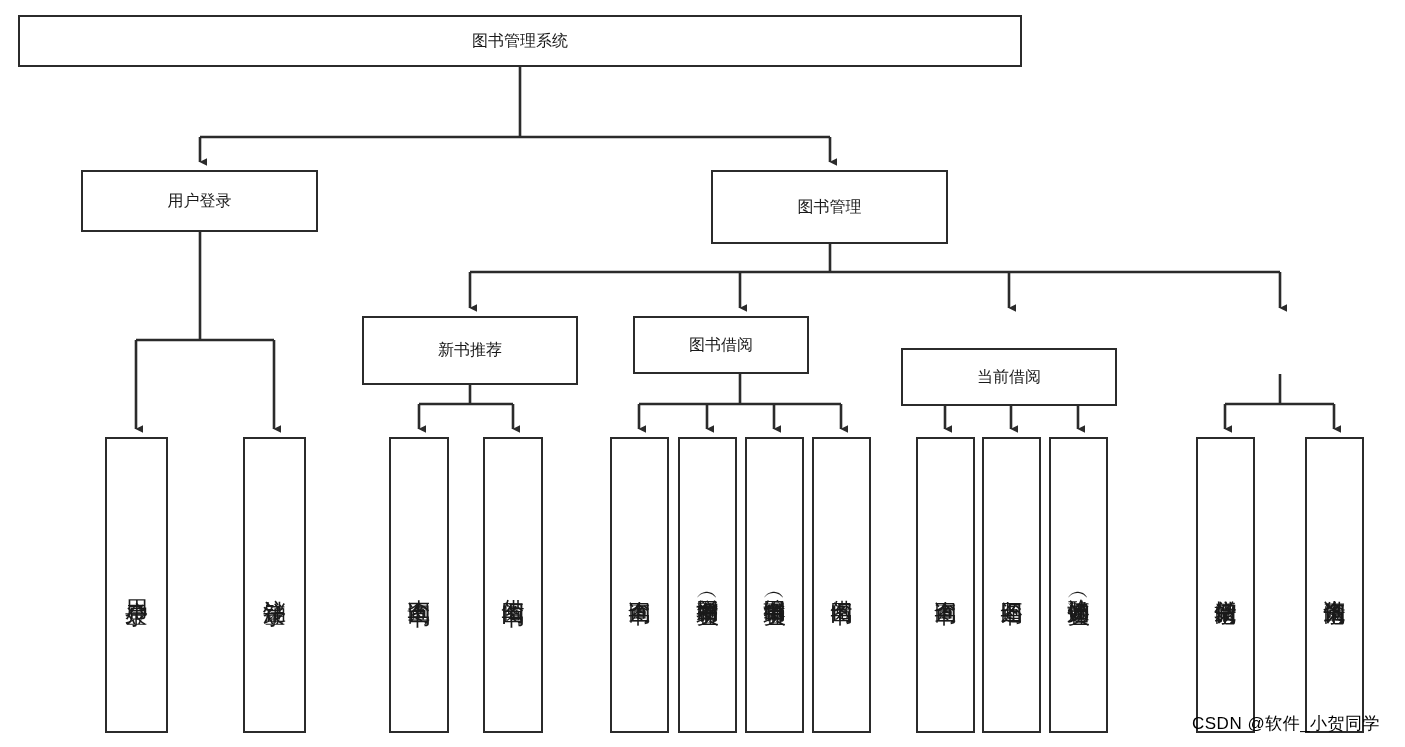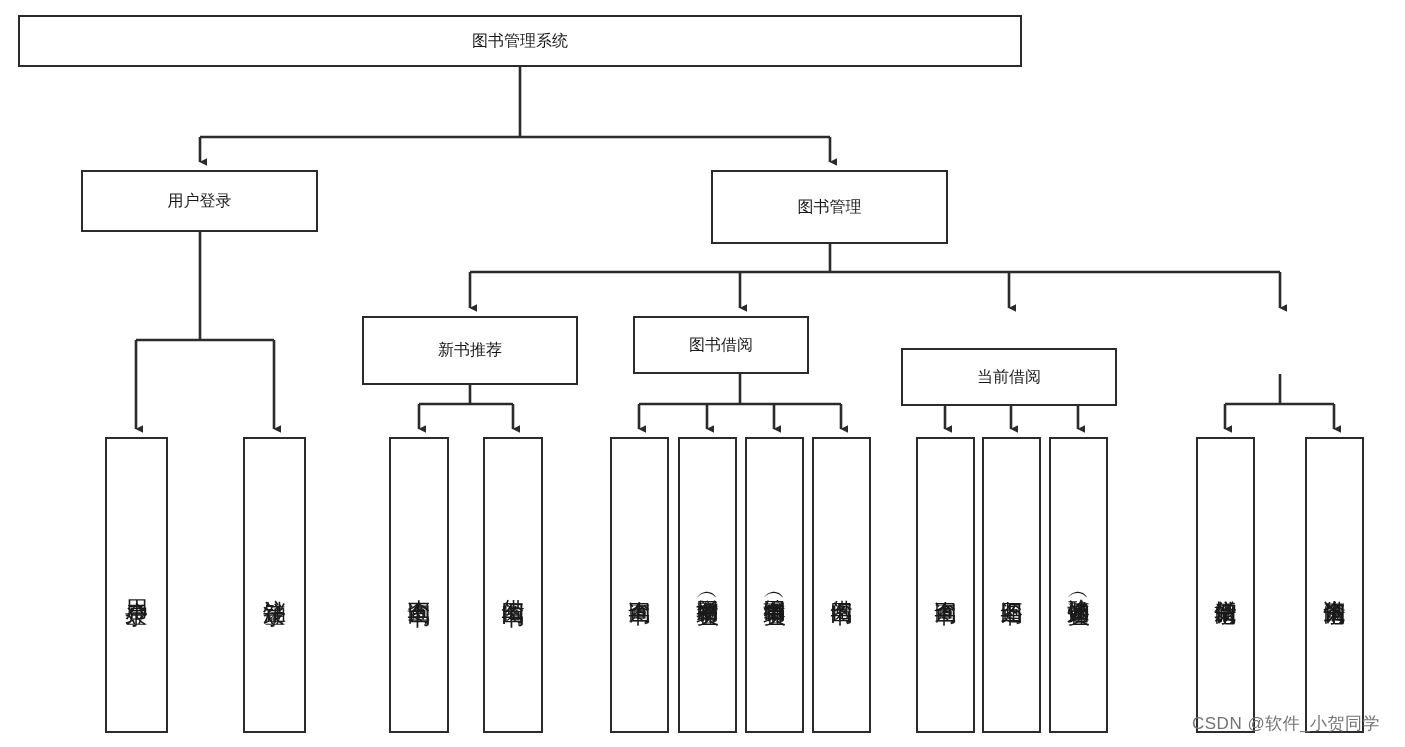--- a/index.html
+++ b/index.html
@@ -55,21 +55,21 @@
   }
   .node.vertical.narrow .label {
     font-size: 22px;
     letter-spacing: 1px;
   }
   .watermark {
     position: absolute;
     left: 1192px;
     top: 712px;
     font-size: 17px;
-    color: #737373;
+    color: #000000;
     white-space: nowrap;
     letter-spacing: 0.5px;
   }
 </style>
 </head>
 <body>
 
 <div id="diagram-root">
 
   <svg class="edges" viewBox="0 0 1405 747" xmlns="http://www.w3.org/2000/svg">

